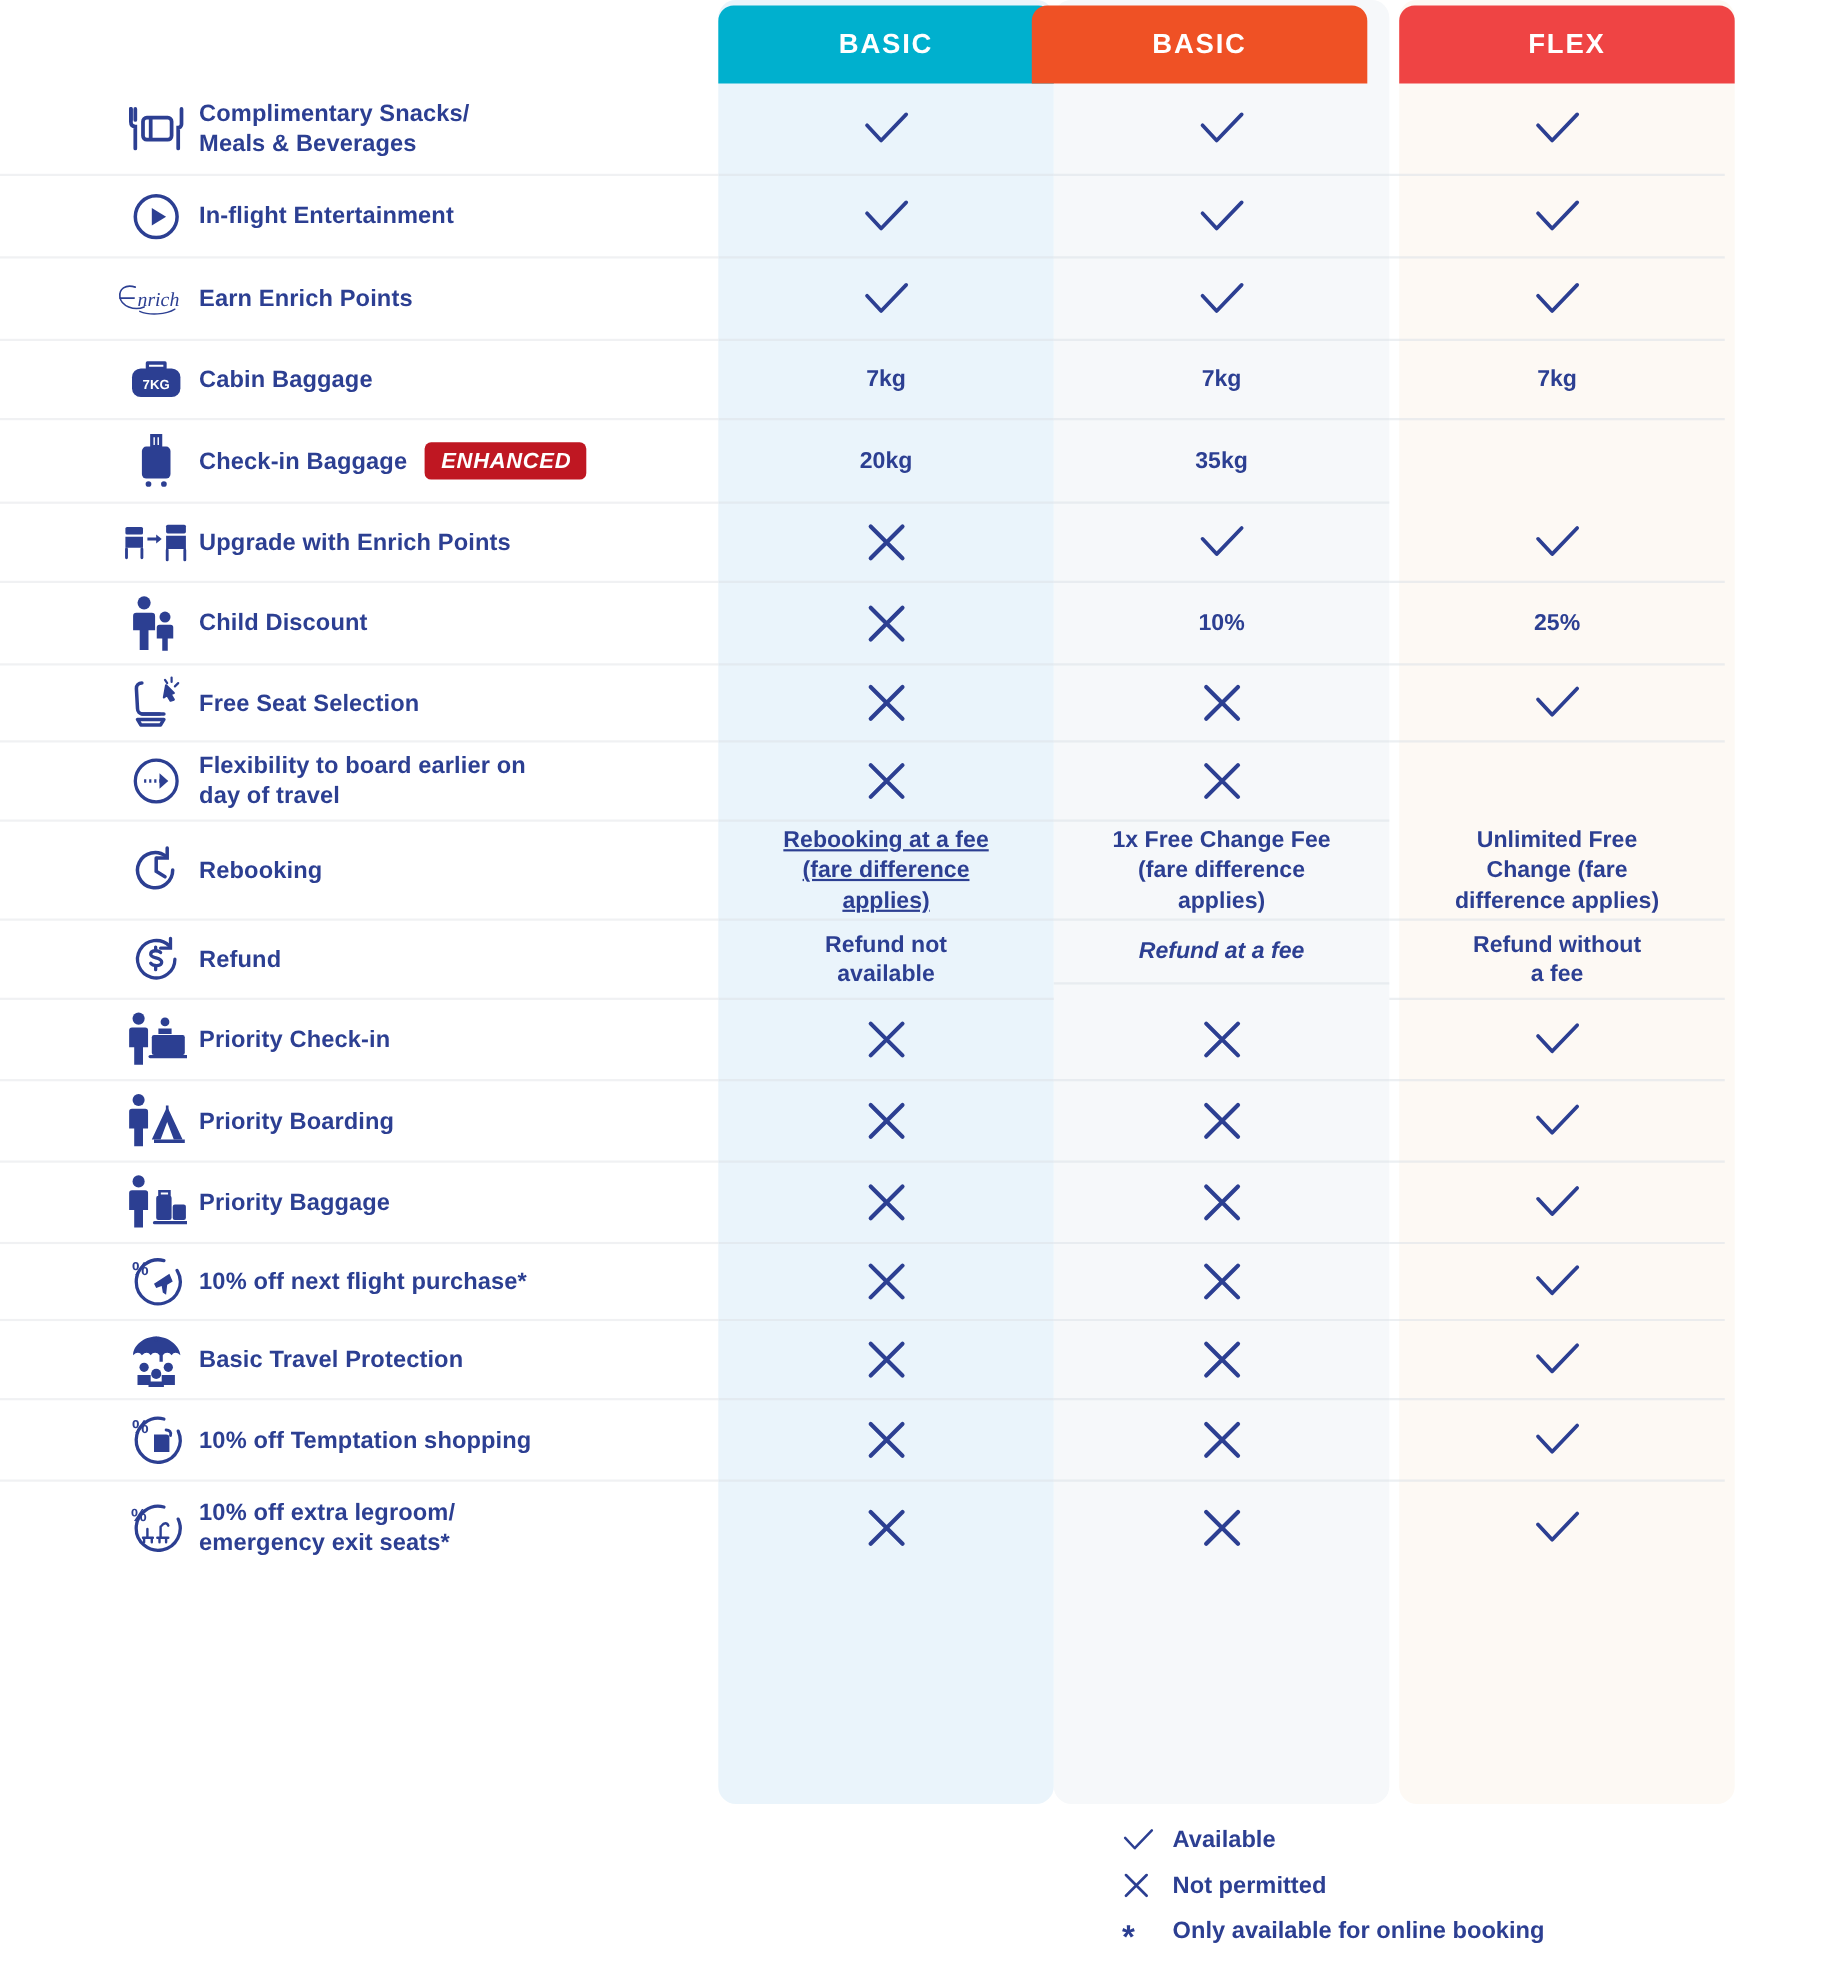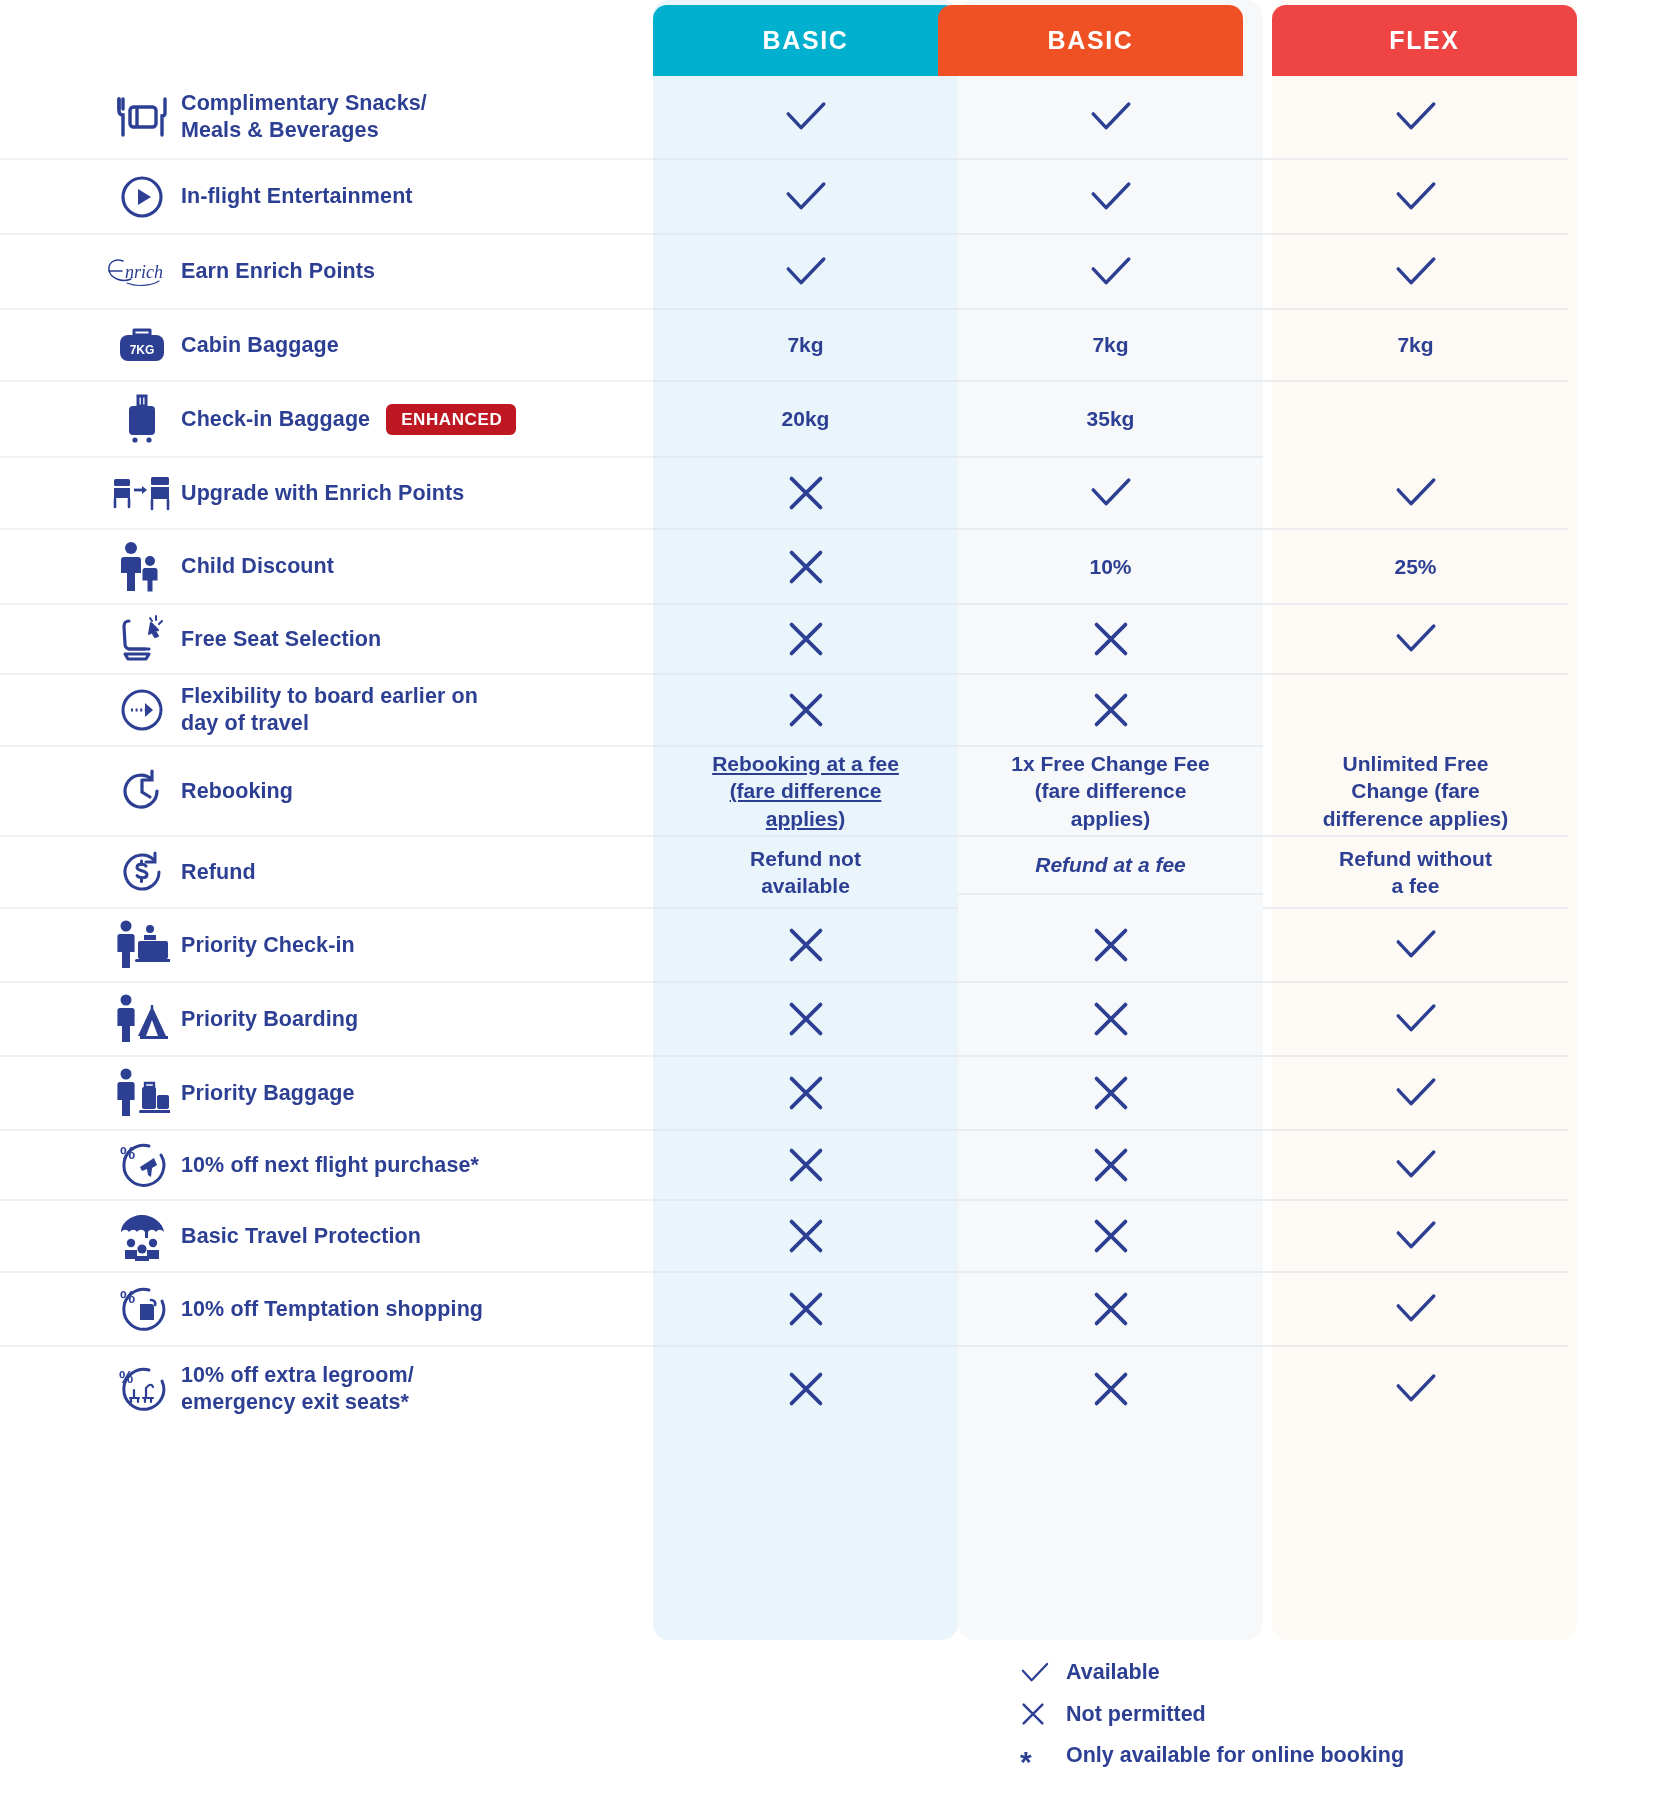--- a/index.html
+++ b/index.html
@@ -106,22 +106,23 @@
     align-items: center;
     flex-wrap: wrap;
     gap: 0 16px;
   }
   .label .txt { white-space: pre-line; }
 
   .badge {
     display: inline-block;
     background: #bf1722;
     color: #ffffff;
-    font-size: 17px;
+    font-size: 20px;
     font-weight: bold;
+    font-style: italic;
     letter-spacing: 0.6px;
     padding: 7px 14px 7px 15px;
     border-radius: 6px;
     line-height: 1;
   }
 
   .cell {
     width: 305px;
     display: flex;
     flex-direction: column;

